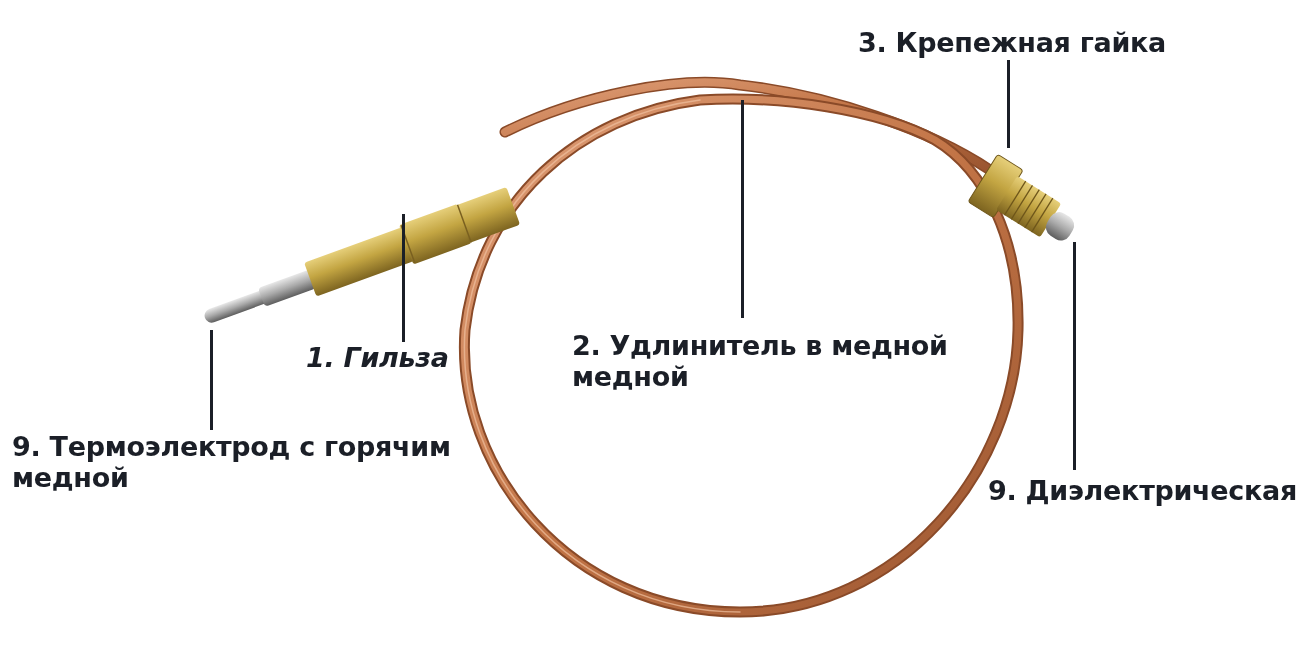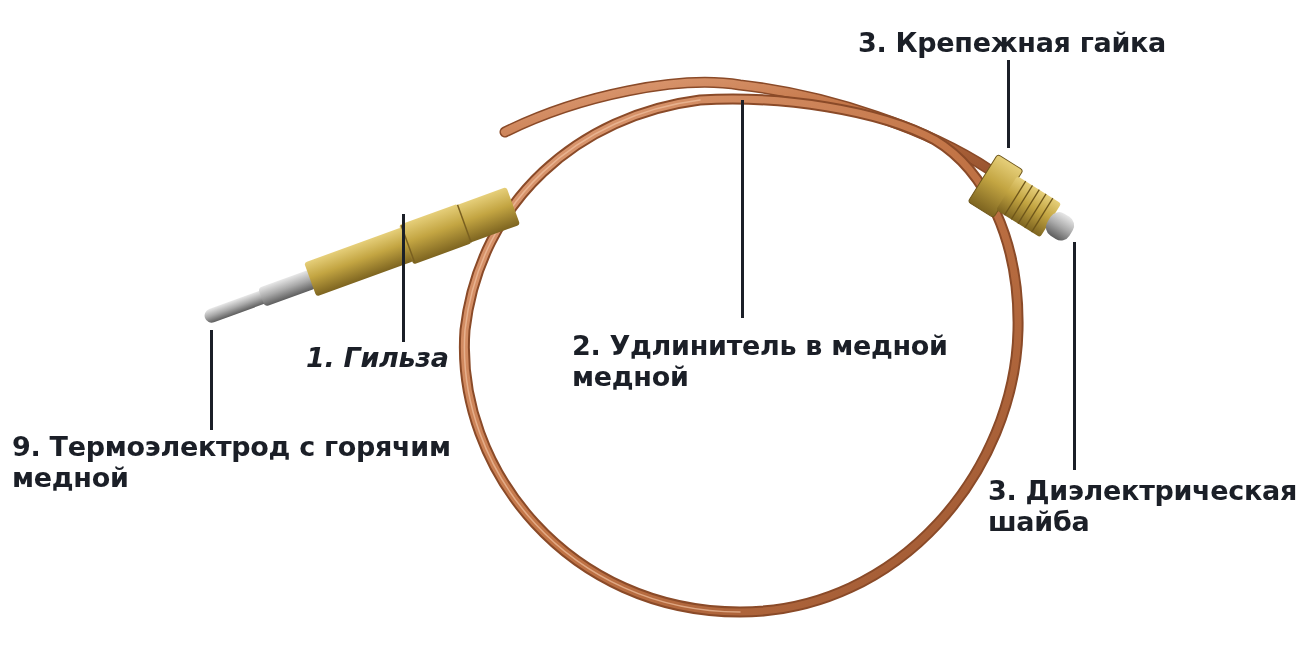--- a/index.html
+++ b/index.html
@@ -83,17 +83,16 @@
     <div>2. Удлинитель в медной</div>
     <div>медной</div>
   </div>
 
   <div class="label" style="left:12px;top:431px;width:445px;">
     <div>9. Термоэлектрод с горячим</div>
     <div>медной</div>
   </div>
 
   <div class="label" style="left:988px;top:475px;width:312px;">
-    <div>3. Диэлектрическая</div>
-    <div>шайба</div>
+    <div>9. Диэлектрическая</div>
   </div>
 
 </div>
 
 </body></html>

